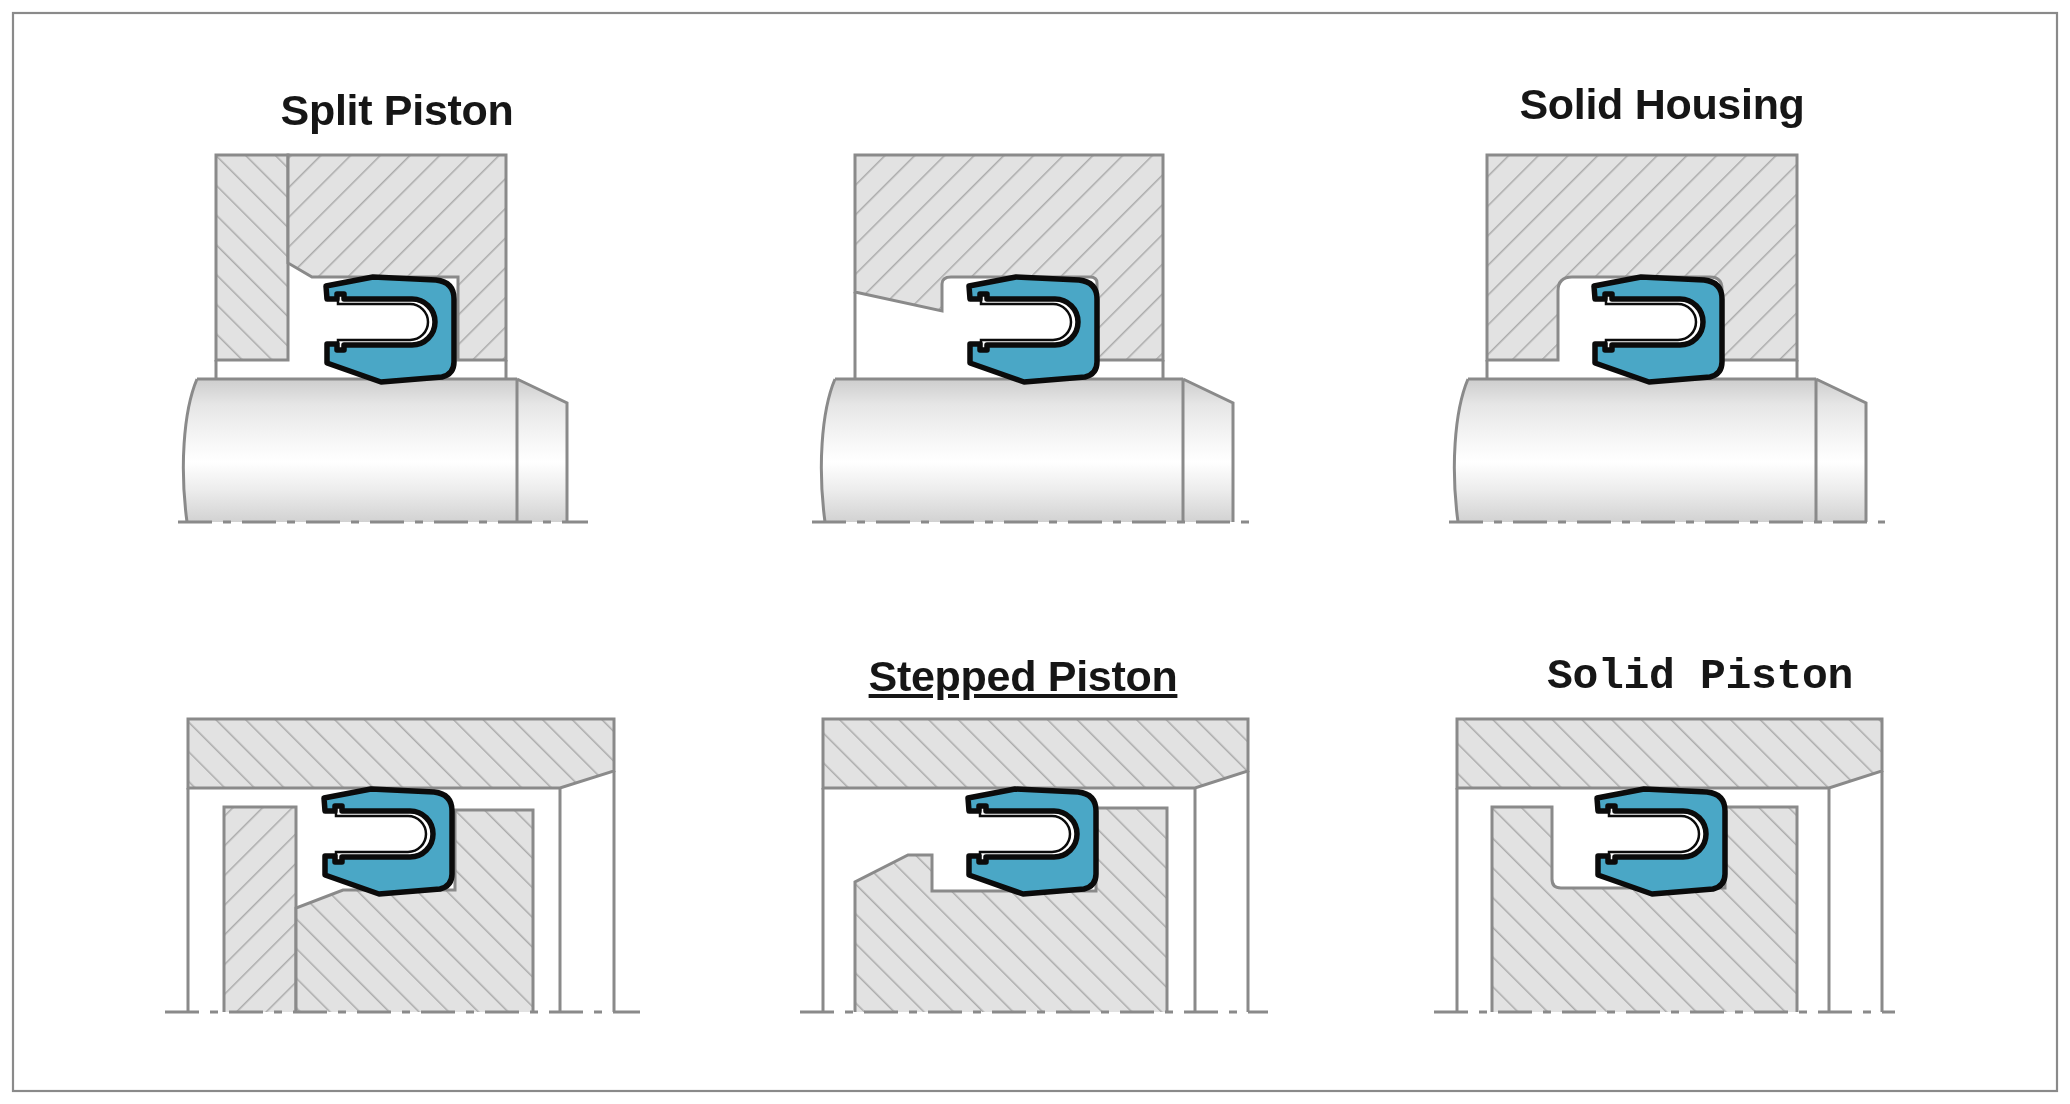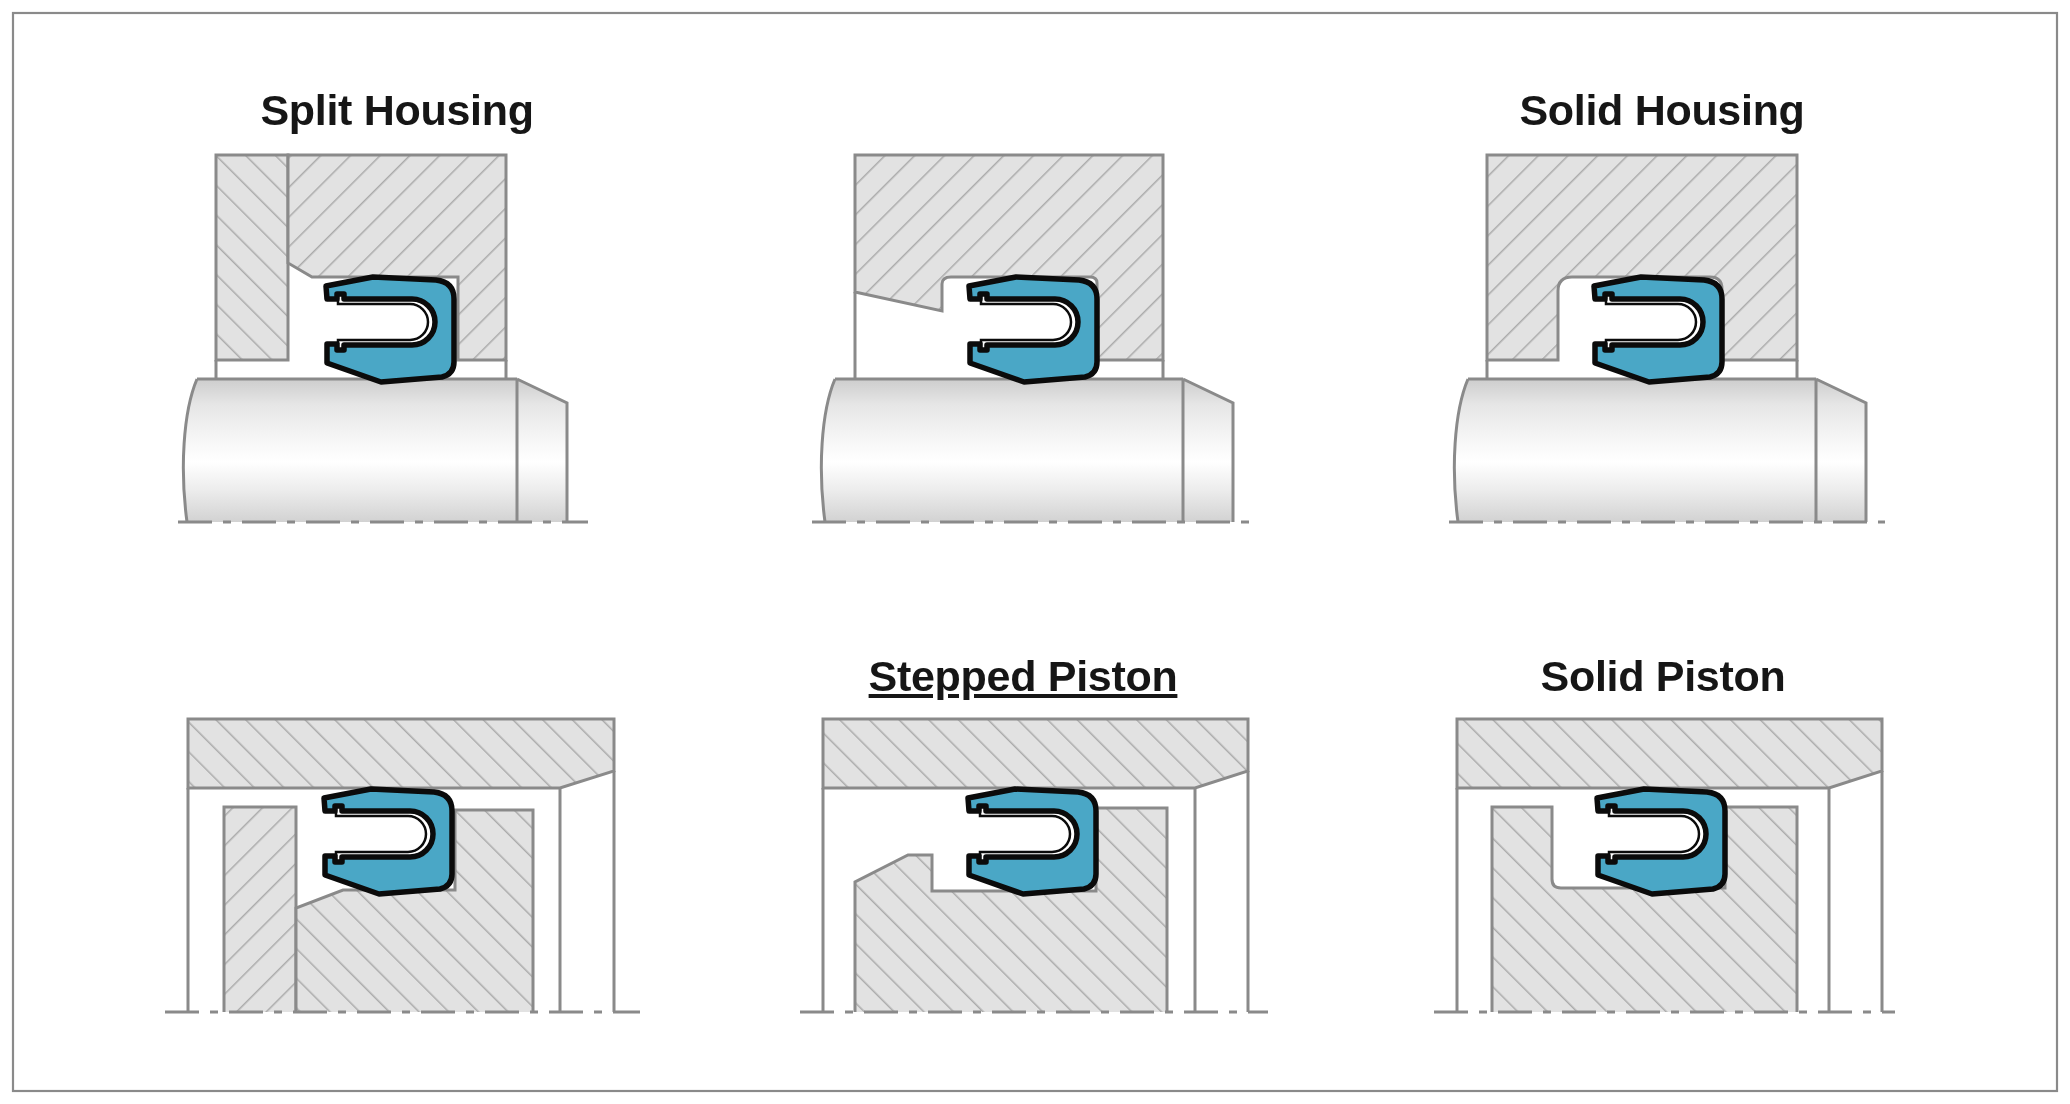--- a/index.html
+++ b/index.html
@@ -123,17 +123,17 @@
       <path class="hatch-b" d="M 1457,719 H 1882 V 771 L 1829,788 H 1457 Z"></path>
       <path class="edge" d="M 1457,719 H 1882 V 771 L 1829,788 H 1457 Z"></path>
       <path class="edge" d="M 1457,788 V 1012 M 1829,788 V 1012 M 1882,771 V 1012"></path>
       <path class="hatch-b" d="M 1492,1012 V 807 H 1552 V 879 Q 1552,888 1561,888 H 1725 V 807 H 1797 V 1012 Z"></path>
       <path class="edge" d="M 1492,1012 V 807 H 1552 V 879 Q 1552,888 1561,888 H 1725 V 807 H 1797 V 1012"></path>
       <path class="centerline" d="M 1434,1012 H 1895"></path>
       <use href="#seal" x="1596" y="789"></use>
     </g>
   </svg>
 
-  <div class="panel-title" style="left:397px;top:86px;">Split Housing</div>
-  <div class="panel-title" style="left:1662px;top:86px;">Solid Housing</div>
+  <div class="panel-title" style="left:397px;top:86px;">Split Piston</div>
+  <div class="panel-title" style="left:1662px;top:80px;">Solid Housing</div>
   <div class="panel-title" style="left:1023px;top:652px;text-decoration:underline;">Stepped Piston</div>
-  <div class="panel-title" style="left:1663px;top:652px;">Solid Piston</div>
+  <div class="panel-title" style="left:1700px;top:652px;font-family:Liberation Mono, monospace;">Solid Piston</div>
 </div>
 
 </body></html>

